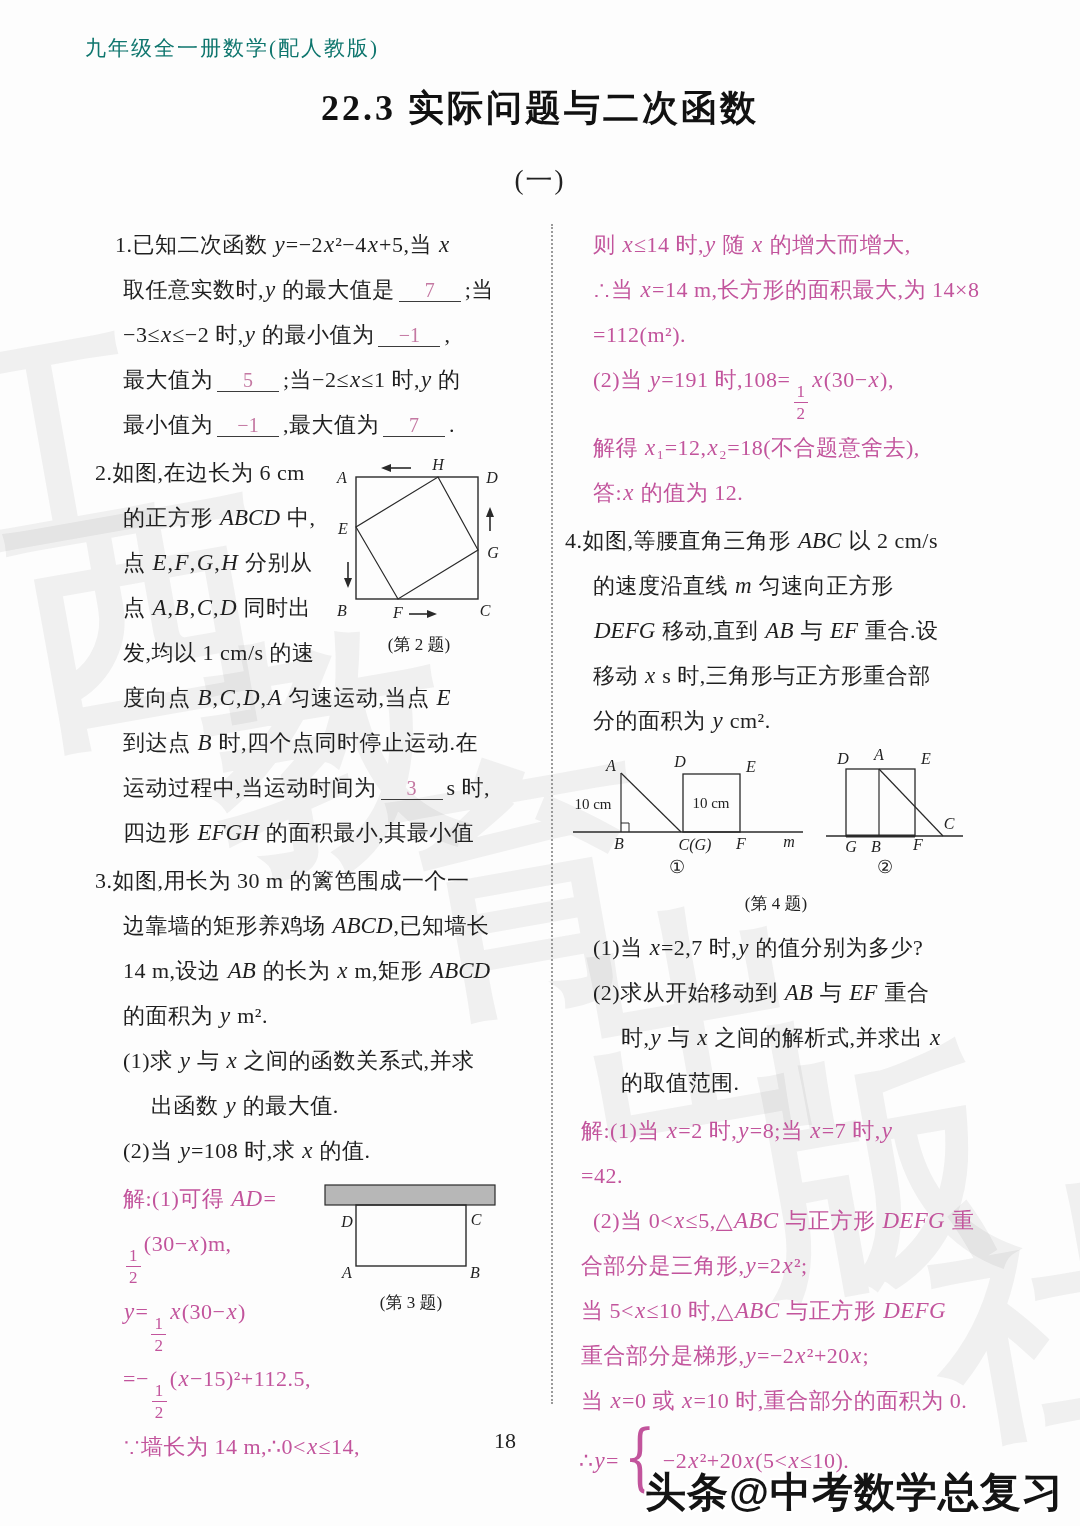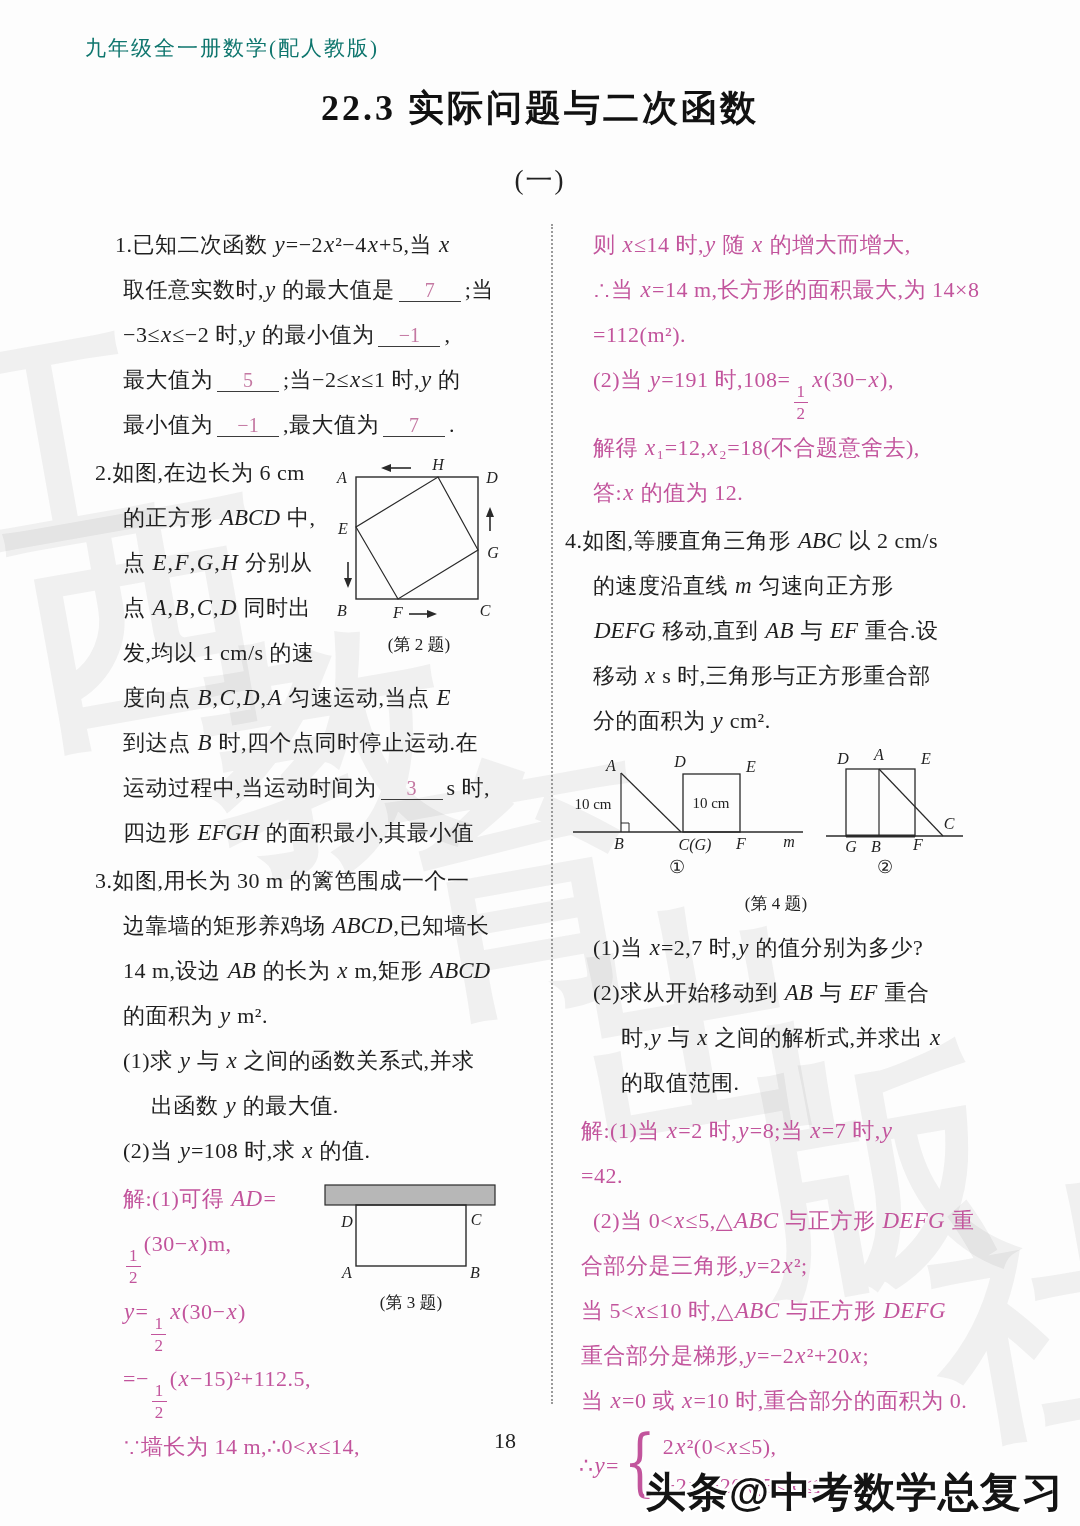--- a/index.html
+++ b/index.html
@@ -230,21 +230,20 @@
         <div class="line" style="padding-left: 28px;"><span class="tx">(2)当 0&lt;</span><span class="mi">x</span><span class="tx">≤5,△</span><span class="mi">ABC</span><span class="tx"> 与正方形 </span><span class="mi">DEFG</span><span class="tx"> 重</span></div>
         <div class="line" style="padding-left: 16px;"><span class="tx">合部分是三角形,</span><span class="mi">y</span><span class="tx">=2</span><span class="mi">x</span><span class="tx">²;</span></div>
         <div class="line" style="padding-left: 16px;"><span class="tx">当 5&lt;</span><span class="mi">x</span><span class="tx">≤10 时,△</span><span class="mi">ABC</span><span class="tx"> 与正方形 </span><span class="mi">DEFG</span></div>
         <div class="line" style="padding-left: 16px;"><span class="tx">重合部分是梯形,</span><span class="mi">y</span><span class="tx">=−2</span><span class="mi">x</span><span class="tx">²+20</span><span class="mi">x</span><span class="tx">;</span></div>
         <div class="line" style="padding-left: 16px;"><span class="tx">当 </span><span class="mi">x</span><span class="tx">=0 或 </span><span class="mi">x</span><span class="tx">=10 时,重合部分的面积为 0.</span></div>
       </div>
       <div class="sys pink">
         <span class="line"><span class="tx">∴</span><span class="mi">y</span><span class="tx">=</span></span>
         <span class="brace">{</span>
         <div class="syslines">
-          <div class="line"><span class="tx">2</span><span class="mi">x</span><span class="tx">²(0&lt;</span><span class="mi">x</span><span class="tx">≤5),</span></div>
           <div class="line"><span class="tx">−2</span><span class="mi">x</span><span class="tx">²+20</span><span class="mi">x</span><span class="tx">(5&lt;</span><span class="mi">x</span><span class="tx">≤10).</span></div>
         </div>
       </div>
     </div>
 
   <div class="pageno">18</div>
   <div class="toutiao">头条@中考数学总复习</div>
 </div>
 
 </body></html>

